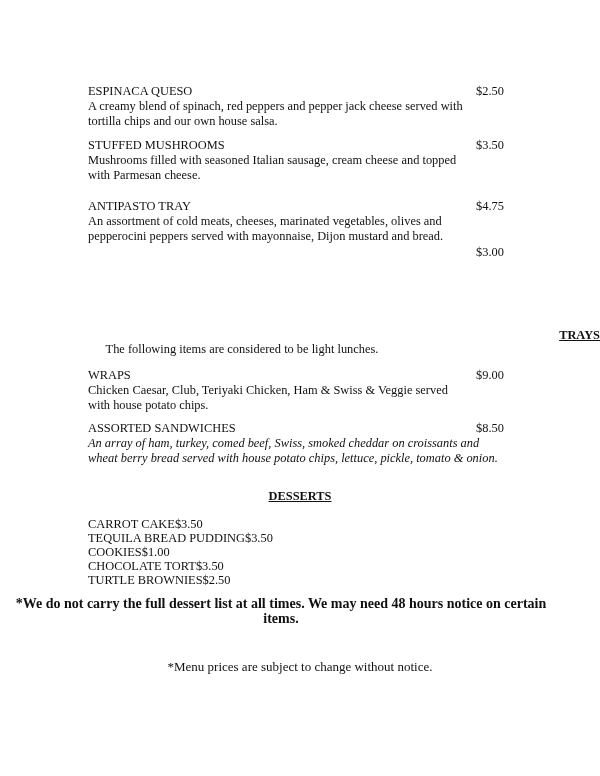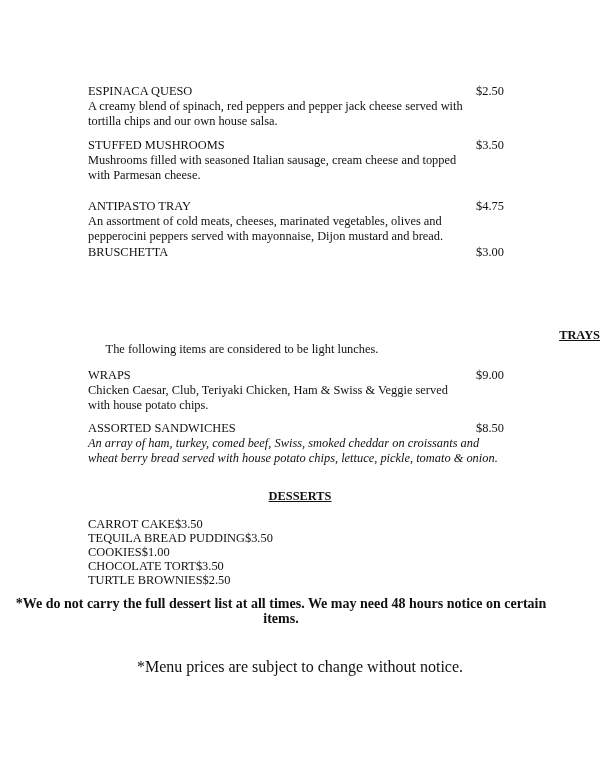--- a/index.html
+++ b/index.html
@@ -16,42 +16,41 @@
       position: absolute; left: 0; width: 600px; text-align: center;
       font-weight: bold; text-decoration: underline; font-size: 12.4px;
     }
     .subtitle { position: absolute; left: 0; width: 484px; text-align: center; }
     .dessert-list { position: absolute; left: 88px; width: 416px; top: 517px; }
     .dessert-row { display: flex; justify-content: flex-start; height: 14px; line-height: 14px; }
     .note {
       position: absolute; left: 12px; width: 538px; text-align: center;
       font-size: 14px; font-weight: bold;
     }
-    .footer { position: absolute; left: 0; width: 600px; text-align: center; font-size: 16px; top: 659px; }
+    .footer { position: absolute; left: 0; width: 600px; text-align: center; font-size: 13px; top: 659px; }
   </style>
 </head>
 <body>
 
 <div class="item" style="top:84px;">
   <div class="name">ESPINACA QUESO</div>
   <div class="price">$2.50</div>
   <div class="desc">A creamy blend of spinach, red peppers and pepper jack cheese served with tortilla chips and our own house salsa.</div>
 </div>
 <div class="item" style="top:138px;">
   <div class="name">STUFFED MUSHROOMS</div>
   <div class="price">$3.50</div>
   <div class="desc">Mushrooms filled with seasoned Italian sausage, cream cheese and topped with Parmesan cheese.</div>
 </div>
 <div class="item" style="top:199px;">
   <div class="name">ANTIPASTO TRAY</div>
   <div class="price">$4.75</div>
   <div class="desc">An assortment of cold meats, cheeses, marinated vegetables, olives and pepperocini peppers served with mayonnaise, Dijon mustard and bread.</div>
 </div>
 <div class="item" style="top:245px;">
-  <div class="name">BRUSCHETTA</div>
   <div class="price">$3.00</div>
 </div>
 
 <div class="heading" style="top:328px;text-align:right;">TRAYS</div>
 <div class="subtitle" style="top:342px;">The following items are considered to be light lunches.</div>
 
 <div class="item" style="top:368px;">
   <div class="name">WRAPS</div>
   <div class="price">$9.00</div>
   <div class="desc">Chicken Caesar, Club, Teriyaki Chicken, Ham &amp; Swiss &amp; Veggie served with house potato chips.</div>

